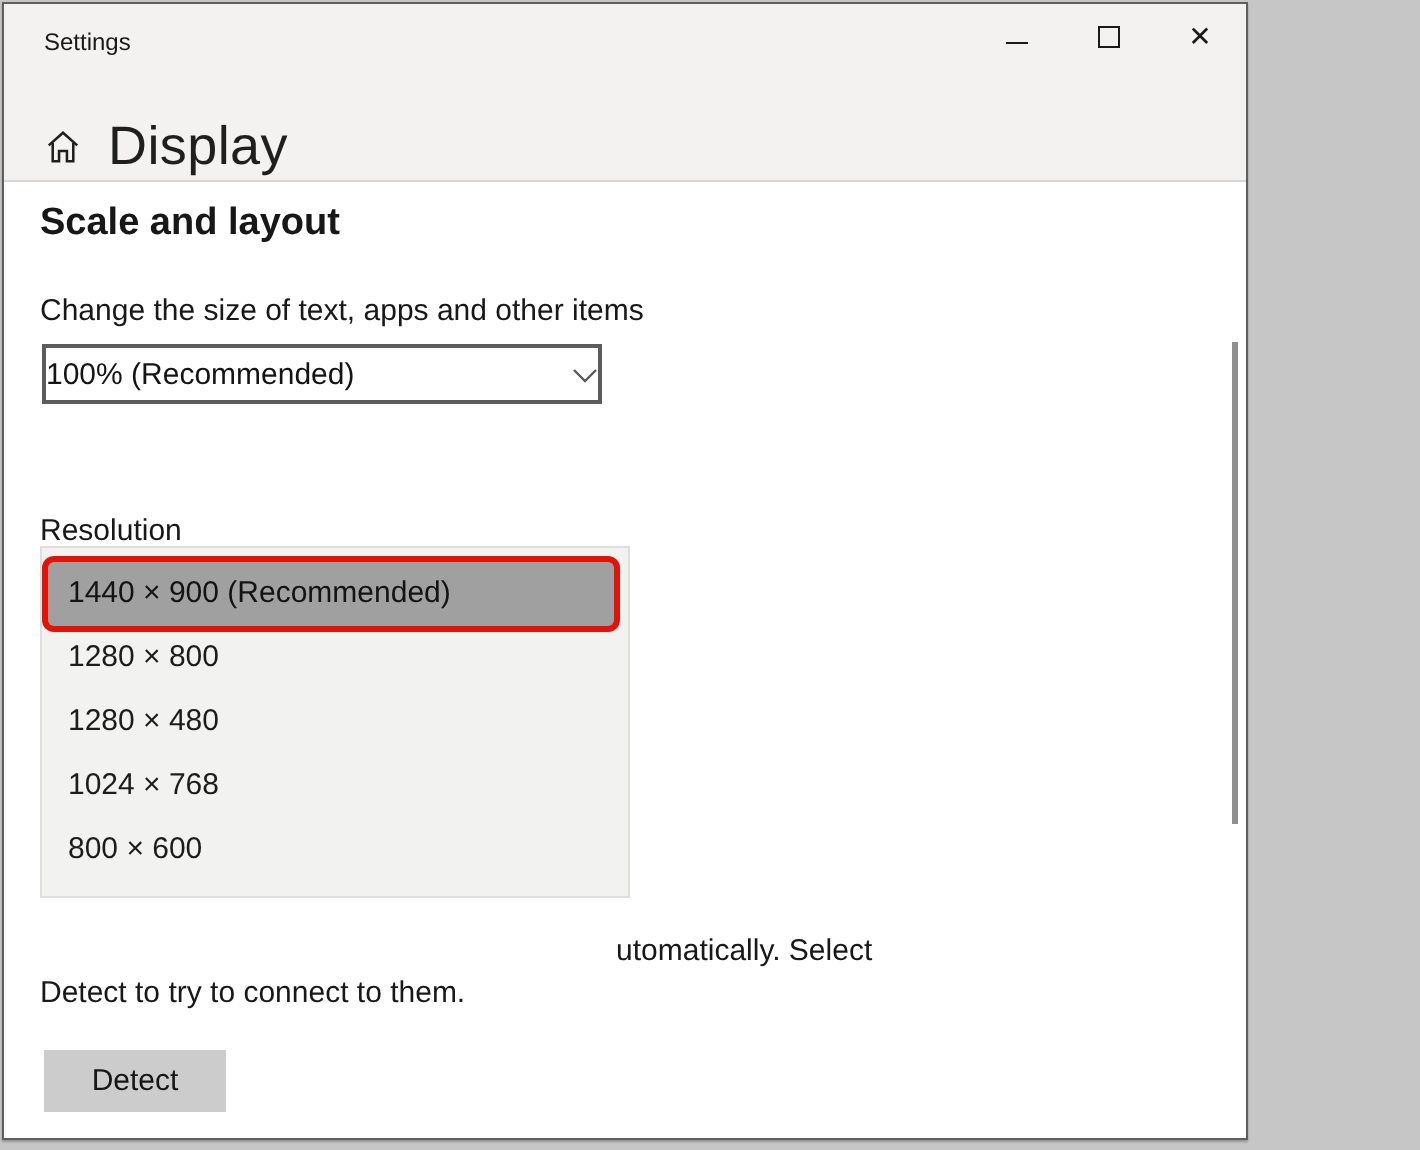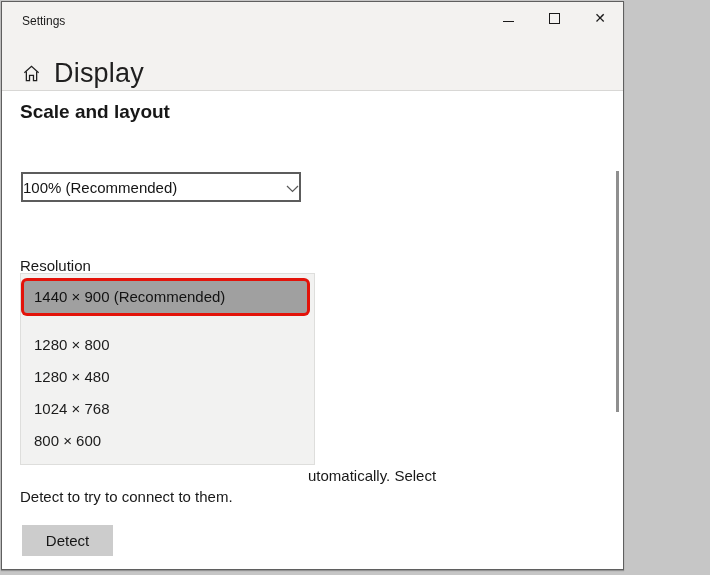--- a/index.html
+++ b/index.html
@@ -100,21 +100,21 @@
     font-size:15px; color:#1c1c1c;
     cursor:default;
     white-space:nowrap;
   }
   .flyout-item.selected {
     background:#a0a0a0;
     color:#131313;
     box-shadow:0 0 0 3px #e3130a;
     border-radius:3px;
     width:calc(100% - 10px);
-    margin:0 5px 16px 3px;
+    margin:0 5px 0 3px;
     padding-left:10px;
   }
   
   .fragment-text {
     position:absolute; left:306px; top:375px;
     font-size:15px; color:#181818; white-space:nowrap;
     z-index:1;
   }
   .detect-line {
     position:absolute; left:18px; top:396px;
@@ -167,20 +167,21 @@
         </svg>
       </span>
       <span class="page-title">Display</span>
     </div>
   </div>
 
   <div class="content">
 
     <div class="section-heading">Scale and layout</div>
 
+    <div class="field-label">Change the size of text, apps and other items</div>
 
     <div class="combo">
       <span>100% (Recommended)</span>
       <span class="chevron">
         <svg width="13" height="8" viewBox="0 0 13 8" fill="none" stroke="#5a5a5a" stroke-width="1.2">
           <path d="M1 1 L6.5 6.5 L12 1"></path>
         </svg>
       </span>
     </div>
 

